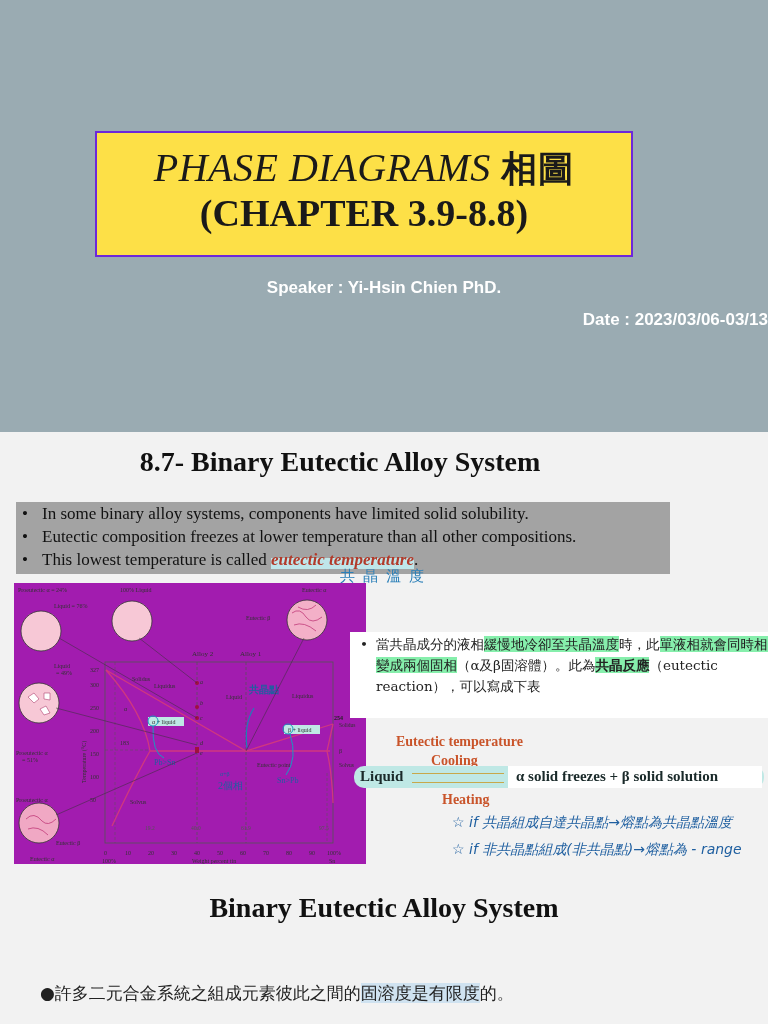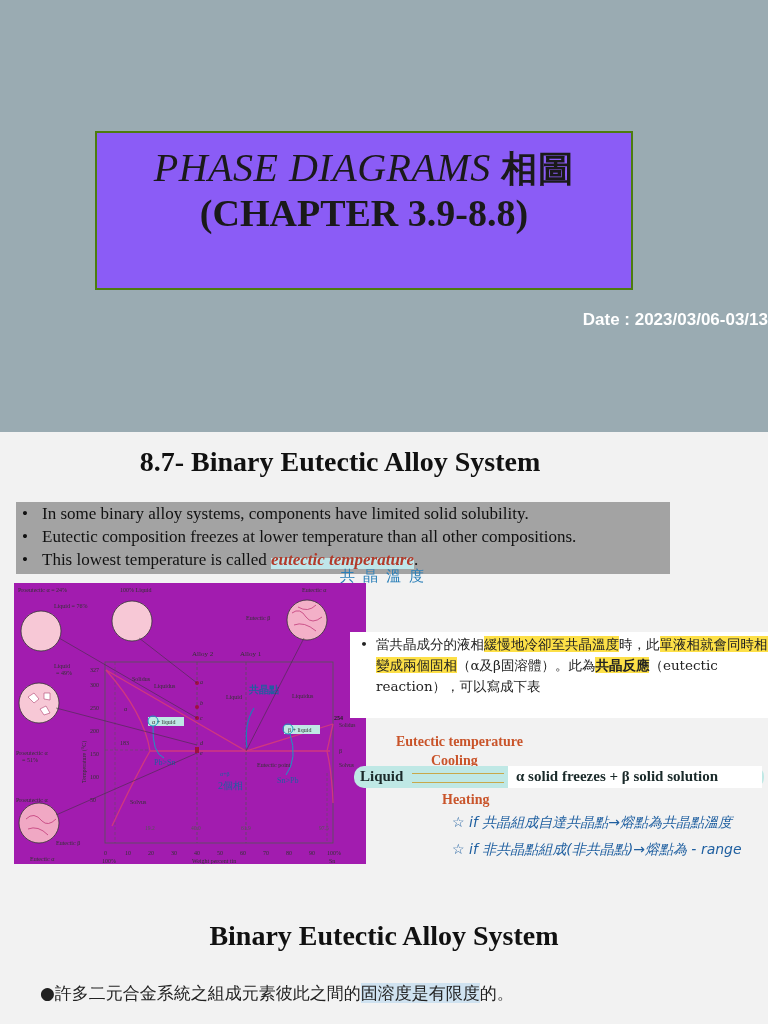--- a/index.html
+++ b/index.html
@@ -1,60 +1,61 @@
 <!DOCTYPE html>
 <html><head>
 <meta charset="utf-8">
 <style>
   html, body { margin:0; padding:0; }
   body { width:768px; height:1024px; overflow:hidden; background:#f2f2f2; font-family:"Liberation Serif", serif; position:relative; }
   .slide1 { position:absolute; left:0; top:0; width:768px; height:432px; background:#9aabb2; }
-  .titlebox { position:absolute; left:95px; top:131px; width:538px; height:159px; background:#8b5cf6; border:2px solid #4d7c0f; box-sizing:border-box; text-align:center; }
+  .titlebox { position:absolute; left:95px; top:131px; width:538px; height:126px; background:#fde047; border:2px solid #6d28d9; box-sizing:border-box; text-align:center; }
   .title1 { font-family:"Liberation Serif", serif; font-style:italic; font-size:40px; color:#1a1a1a; margin-top:12px; line-height:46px; letter-spacing:0.5px; }
   .title1 .cjk { font-style:normal; font-weight:bold; font-family:"DejaVu Serif", serif; font-size:36px; }
   .title2 { font-family:"Liberation Serif", serif; font-weight:bold; font-size:38px; color:#1a1a1a; line-height:44px; }
   .meta { position:absolute; left:0; width:768px; text-align:center; color:#fff; font-family:"Liberation Sans", sans-serif; font-weight:bold; font-size:17px; }
   .slide2 { position:absolute; left:0; top:432px; width:768px; height:432px; background:#f2f2f2;padding-left:21px; }
   .h2 { position:absolute; left:0; width:680px; text-align:center; font-weight:bold; font-size:28px; color:#111; }
   .bullets { position:absolute; left:16px; top:70px; width:654px; height:72px; background:#a3a3a3; }
   .bullets ul { margin:0; padding:0 0 0 26px; list-style:none; }
   .bullets li { font-size:17px; line-height:23px; color:#111; position:relative; }
   .bullets li::before { content:"•"; position:absolute; left:-20px; }
   .hl-term { color:#b23a2a; font-style:italic; font-weight:bold; background:linear-gradient(transparent 40%, #bfe6ea 40%); }
   .hand1 { position:absolute; left:340px; top:135px; color:#2a7fb8; font-size:15px; letter-spacing:8px; font-family:"DejaVu Sans", sans-serif; }
   .diagram { position:absolute; left:14px; top:151px; width:352px; height:282px; background:#a21caf; }
   .right-box { position:absolute; left:350px; top:200px; width:450px; height:86px; background:#fff; }
   .cjk-text { font-family:"DejaVu Serif", serif; font-size:13.5px; line-height:21px; color:#222; padding:2px 0 0 26px; position:relative; width:400px; }
   .cjk-text::before { content:"•"; position:absolute; left:10px; top:2px; }
-  .hlb { background:#fde047; }
+  .hlb { background:#86efac; }
   .reaction { position:absolute; left:350px; top:300px; width:418px; height:140px; }
   .rx-label { position:absolute; color:#c9542a; font-weight:bold; font-size:14px; font-family:"Liberation Serif", serif; }
   .rx-band { position:absolute; left:4px; top:34px; width:410px; height:22px; background:#bfe8e5; border-radius:10px; }
   .rx-white { position:absolute; left:158px; top:34px; width:254px; height:22px; background:#fff; }
   .rx-liquid { position:absolute; left:10px; top:36px; font-weight:bold; font-size:15px; color:#1a2a2a; }
   .rx-prod { position:absolute; left:166px; top:36px; font-weight:bold; font-size:15px; color:#1a2a2a; white-space:nowrap; }
   .arr { position:absolute; left:62px; width:92px; height:1px; background:#c8a84a; }
   .note { position:absolute; color:#1f5fa0; font-size:14px; font-family:"DejaVu Sans", sans-serif; font-style:italic; white-space:nowrap; }
   .slide3 { position:absolute; left:0; top:864px; width:768px; height:160px; background:#f2f2f2; }
-  .h3 { position:absolute; left:0; top:28px; width:768px; text-align:center; font-weight:bold; font-size:28px; color:#111;margin-top:28px; }
+  .h3 { position:absolute; left:0; top:28px; width:768px; text-align:center; font-weight:bold; font-size:28px; color:#111; }
   .cjk-bullet { position:absolute; left:40px; top:118px; font-family:"DejaVu Sans", sans-serif; font-size:17px; color:#222; }
   .hlc { background:#cfe2f0; }
   svg text { font-family:"Liberation Serif", serif; }
 </style>
 </head>
 <body>
 
 <div class="slide1">
   <div class="titlebox">
     <div class="title1">
       <span>PHASE DIAGRAMS</span>
       <span class="cjk">相圖</span>
     </div>
     <div class="title2">(CHAPTER 3.9-8.8)</div>
   </div>
+  <div class="meta" style="top:278px;">Speaker : Yi-Hsin Chien PhD.</div>
   <div class="meta" style="top:310px;text-align:right;">Date : 2023/03/06-03/13</div>
 </div>
 
 <div class="slide2">
   <div class="h2" style="top:14px; left:0; width:680px;">8.7- Binary Eutectic Alloy System</div>
 
   <div class="bullets">
     <ul>
       <li>In some binary alloy systems, components have limited solid solubility.</li>
       <li>Eutectic composition freezes at lower temperature than all other compositions.</li>

